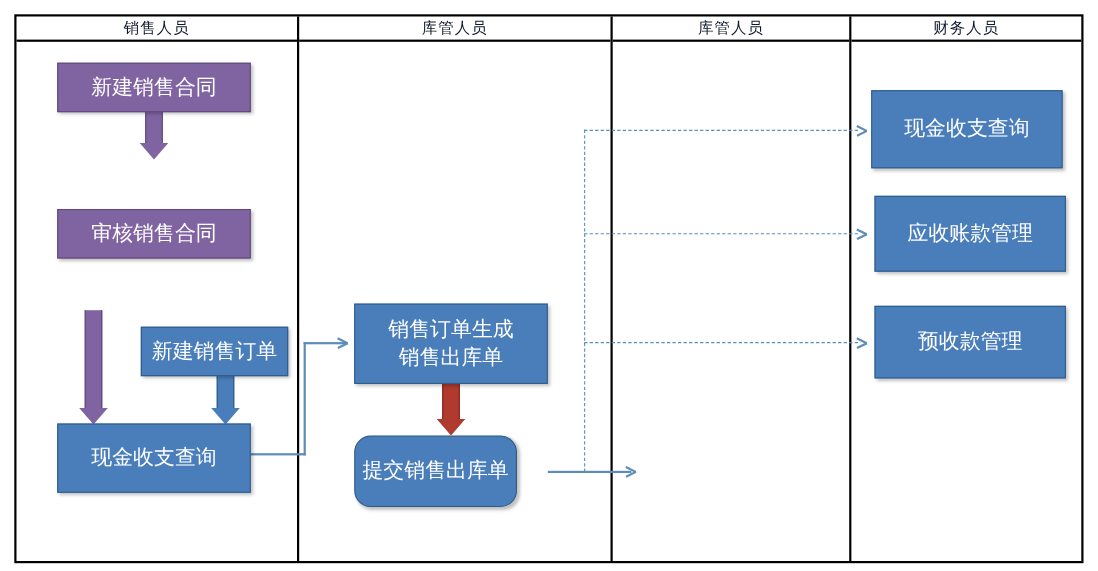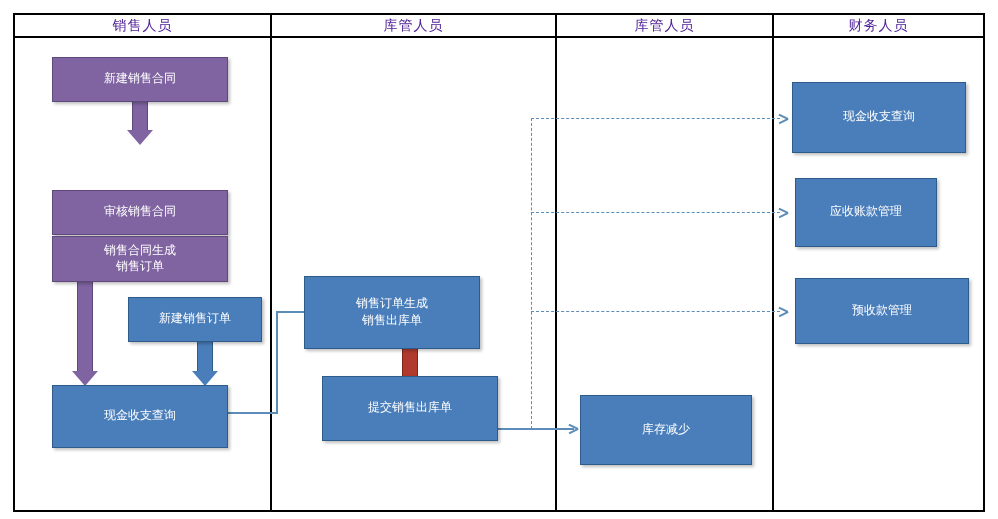--- a/index.html
+++ b/index.html
@@ -9,27 +9,27 @@
   #stage{position:absolute;left:0;top:0;width:998px;height:519px;}
 
   
   .lane-table{position:absolute;left:13px;top:13px;width:972px;height:499px;
               border:2px solid #000;box-sizing:border-box;}
   .lane-col{position:absolute;top:0;bottom:0;border-right:2px solid #000;box-sizing:border-box;}
   .lane-col.last{border-right:none;border-radius:13px;}
   .lane-head{position:absolute;left:0;right:0;top:0;height:23px;
              border-bottom:2px solid #000;box-sizing:border-box;
              display:flex;align-items:center;justify-content:center;}
-  .lane-head span{font-size:14px;color:#4c1d95;letter-spacing:1px;}
+  .lane-head span{font-size:14px;color:#0f172a;letter-spacing:1px;}
 
   
   .node{position:absolute;box-sizing:border-box;display:flex;
         align-items:center;justify-content:center;text-align:center;
-        font-size:12px;line-height:1.35;color:#ffffff;
-        box-shadow:2px 2px 3px rgba(0,0,0,0.25);font-family:Liberation Mono, monospace;}
+        font-size:19px;line-height:1.35;color:#ffffff;
+        box-shadow:2px 2px 3px rgba(0,0,0,0.25);}
   .node.purple{background:#8064A2;border:1.5px solid #5F497A;}
   .node.blue{background:#4A7EBB;border:1.5px solid #2E5C8A;}
   .node .lbl{white-space:pre-line;}
 
   
   .barrow{position:absolute;}
   .barrow .shaft{position:absolute;left:50%;top:0;transform:translateX(-50%);}
   .barrow .head{position:absolute;left:50%;bottom:0;transform:translateX(-50%);
                 width:0;height:0;}
   .barrow.purple .shaft{background:#8064A2;border-left:1.5px solid #5F497A;border-right:1.5px solid #5F497A;}
@@ -130,51 +130,44 @@
   </div>
 
   <div class="node purple" style="left:52px;top:57px;width:176px;height:45px;">
     <span class="lbl">新建销售合同</span>
   </div>
 
   <div class="node purple" style="left:52px;top:146px;width:176px;height:45px;margin-top:44px;">
     <span class="lbl">审核销售合同</span>
   </div>
 
-  <div class="node purple" style="left:52px;top:236px;width:176px;height:46px;">
-    <span class="lbl">销售合同生成
-销售订单</span>
-  </div>
 
   <div class="node blue" style="left:128px;top:297px;width:134px;height:45px;">
     <span class="lbl">新建销售订单</span>
   </div>
 
   <div class="node blue" style="left:52px;top:385px;width:176px;height:63px;">
     <span class="lbl">现金收支查询</span>
   </div>
 
-  <div class="node blue" style="left:304px;top:276px;width:176px;height:73px;">
+  <div class="node blue" style="left:322px;top:276px;width:176px;height:73px;">
     <span class="lbl">销售订单生成
 销售出库单</span>
   </div>
 
-  <div class="node blue" style="left:322px;top:376px;width:176px;height:65px;">
+  <div class="node blue" style="left:322px;top:396px;width:148px;height:65px;border-radius:15px;">
     <span class="lbl">提交销售出库单</span>
   </div>
 
-  <div class="node blue" style="left:580px;top:395px;width:172px;height:70px;">
-    <span class="lbl">库存减少</span>
-  </div>
 
   <div class="node blue" style="left:792px;top:82px;width:174px;height:71px;">
     <span class="lbl">现金收支查询</span>
   </div>
 
-  <div class="node blue" style="left:795px;top:178px;width:142px;height:69px;">
+  <div class="node blue" style="left:795px;top:178px;width:174px;height:69px;">
     <span class="lbl">应收账款管理</span>
   </div>
 
   <div class="node blue" style="left:795px;top:278px;width:174px;height:66px;">
     <span class="lbl">预收款管理</span>
   </div>
 
 </div>
 
 </body></html>

